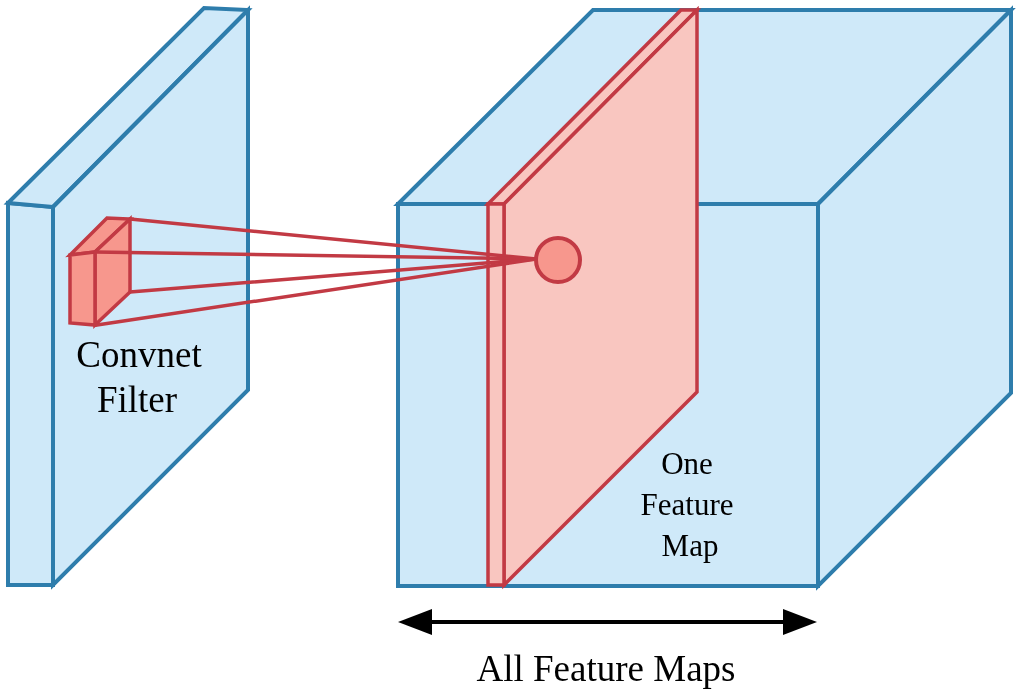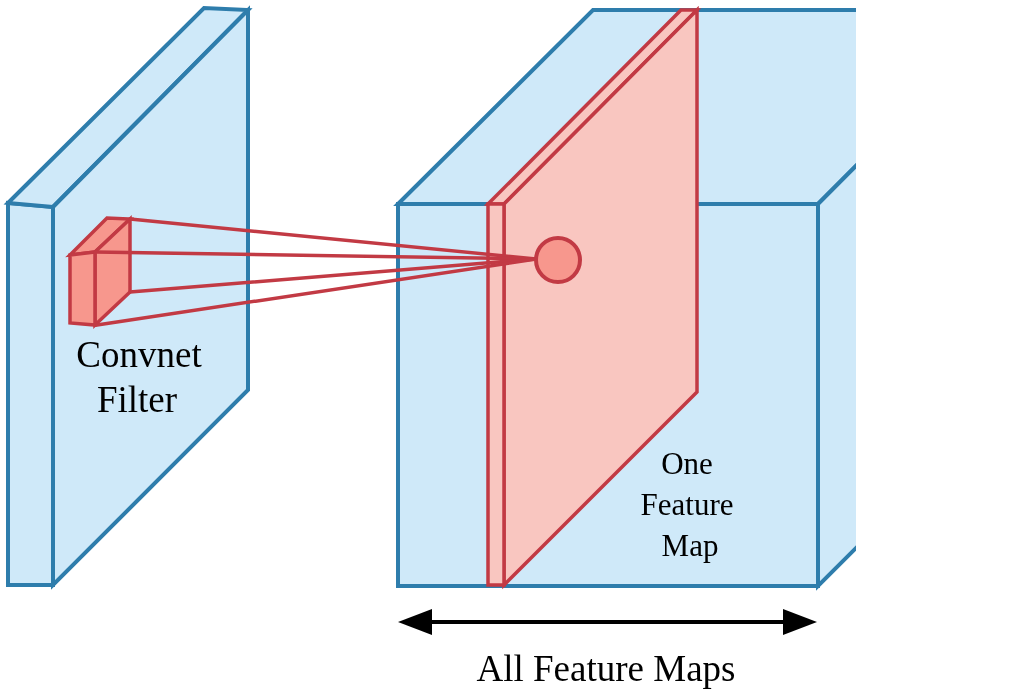--- a/index.html
+++ b/index.html
@@ -2,21 +2,21 @@
 <html style="--background: #ffffff; --layer-fill: #cfe9f9; --layer-stroke: #2e7dac; --map-fill: #f9c6c0; --accent-fill: #f7978d; --accent-stroke: #c23a44; --arrow-color: #000000; --text-color: #000000;"><head>
 <meta charset="utf-8">
 <style>
   html, body {
     margin: 0;
     padding: 0;
     background: #ffffff;
   }
   .canvas {
     position: relative;
-    width: 856px;
+    width: 1022px;
     height: 700px;
     background: var(--background, #ffffff);
     overflow: hidden;
     font-family: "Liberation Serif", "DejaVu Serif", serif;
     text-align: center;
   }
   svg { display: block; }
 
   .blue-face {
     fill: var(--layer-fill, #cfe9f9);

